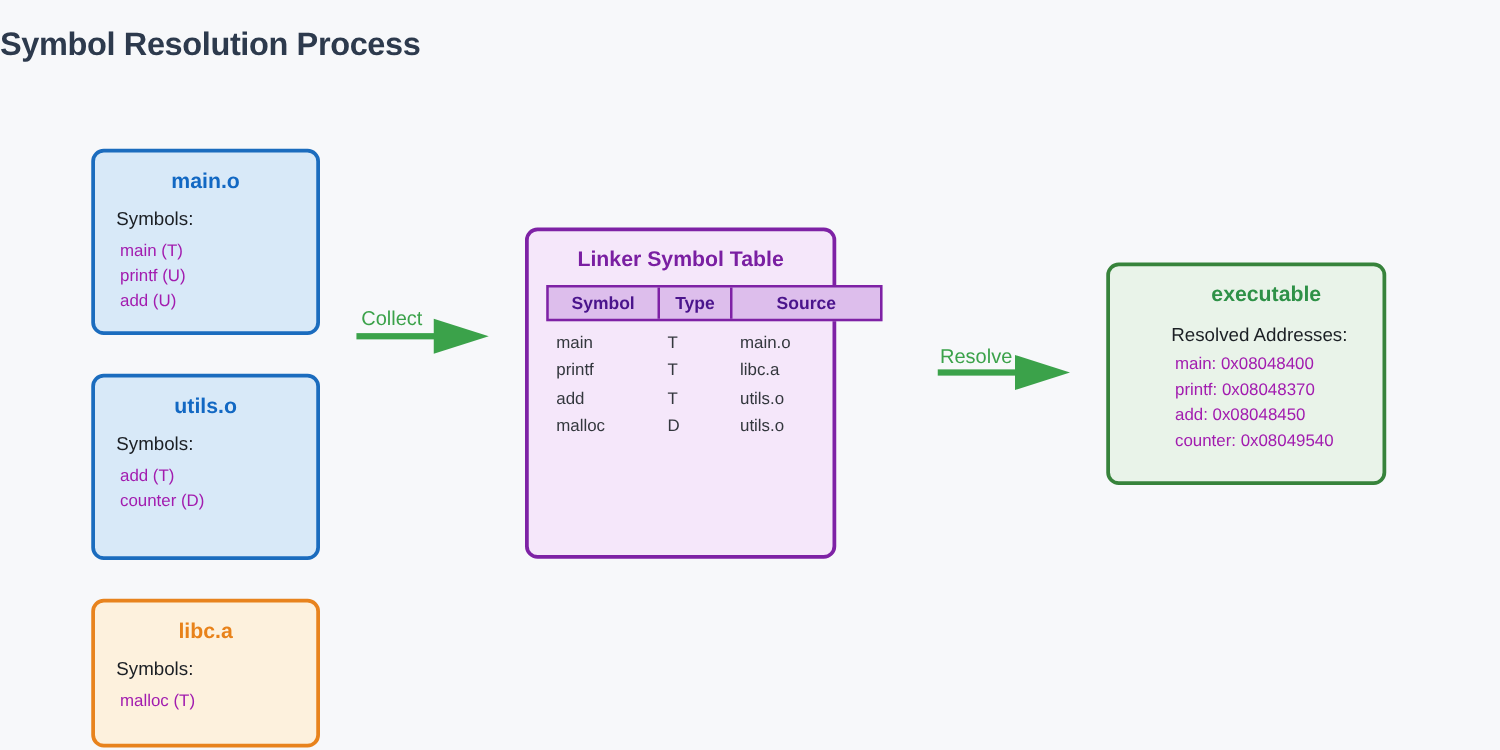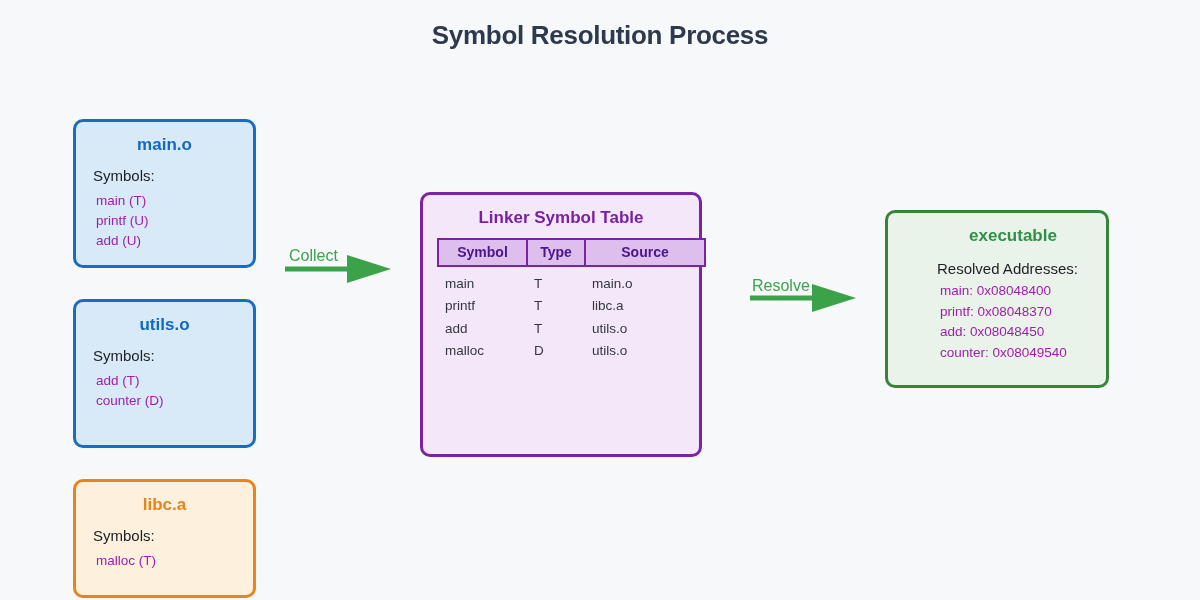--- a/index.html
+++ b/index.html
@@ -11,21 +11,21 @@
     height: 600px;
     background: #f7f8fa;
     overflow: hidden;
   }
 
   .page-title {
     position: absolute;
     top: 20px;
     left: 0;
     width: 100%;
-    text-align: center;
+    text-align: left;
     font-size: 26px;
     font-weight: bold;
     color: #2d3a4d;
     letter-spacing: -0.3px;
   }
 
   
   .node {
     position: absolute;
     border-radius: 10px;
@@ -67,21 +67,21 @@
   .theme-green { border-color: #37833b; background: #e9f3e9; }
   .theme-green .node-title { color: #2e9147; }
 
   
   .theme-purple { border-color: #7e22a5; background: #f5e7fa; }
   .theme-purple .node-title { color: #7a1fa2; }
 
   #box-main  { left: 73px;  top: 119px; width: 183px; height: 149px; }
   #box-utils { left: 73px;  top: 299px; width: 183px; height: 149px; }
   #box-libc  { left: 73px;  top: 479px; width: 183px; height: 119px; }
-  #box-linker{ left: 420px; top: 192px; width: 282px; height: 265px; }
+  #box-linker{ left: 420px; top: 182px; width: 249px; height: 265px; }
   #box-exec  { left: 885px; top: 210px; width: 224px; height: 178px; padding-left: 32px; }
 
   
   .sym-table {
     position: absolute;
     left: 14px;
     top: 43px;
     width: 269px;
   }
   .sym-thead {

